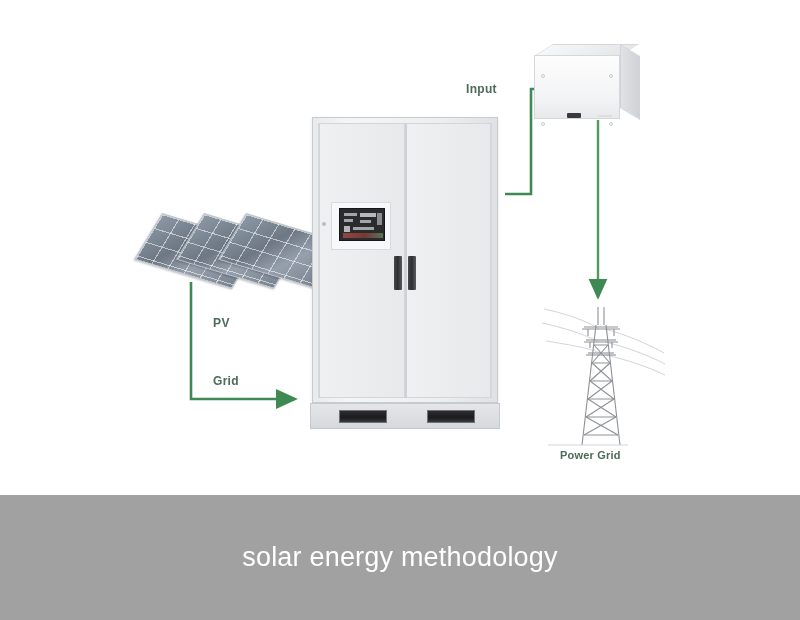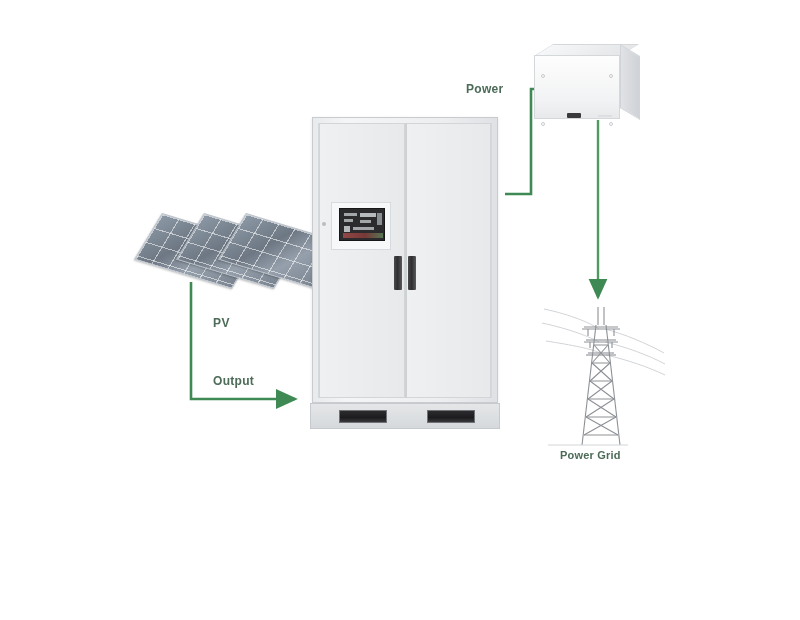--- a/index.html
+++ b/index.html
@@ -413,20 +413,23 @@
           <path d="M52,96 L76,114 M74,96 L50,114"></path>
           <path d="M50,114 L78,132 M76,114 L48,132"></path>
           <path d="M48,132 L80,150 M78,132 L46,150"></path>
 
           <path d="M10,160 L90,160" stroke="#d2d5d9"></path>
         </g>
       </svg>
     </div>
 
     <div class="flow-label lbl-pv">PV</div>
-    <div class="flow-label lbl-input">Output</div>
-    <div class="flow-label lbl-output">Power</div>
+    <div class="flow-label lbl-input">Grid</div>
+    <div class="flow-label lbl-output">Input</div>
     <div class="flow-label lbl-grid">Power Grid</div>
 
   </div>
 
+  <div id="caption-band">
+    <div id="caption-text">solar energy methodology</div>
+  </div>
 
 </div>
 
 </body></html>

